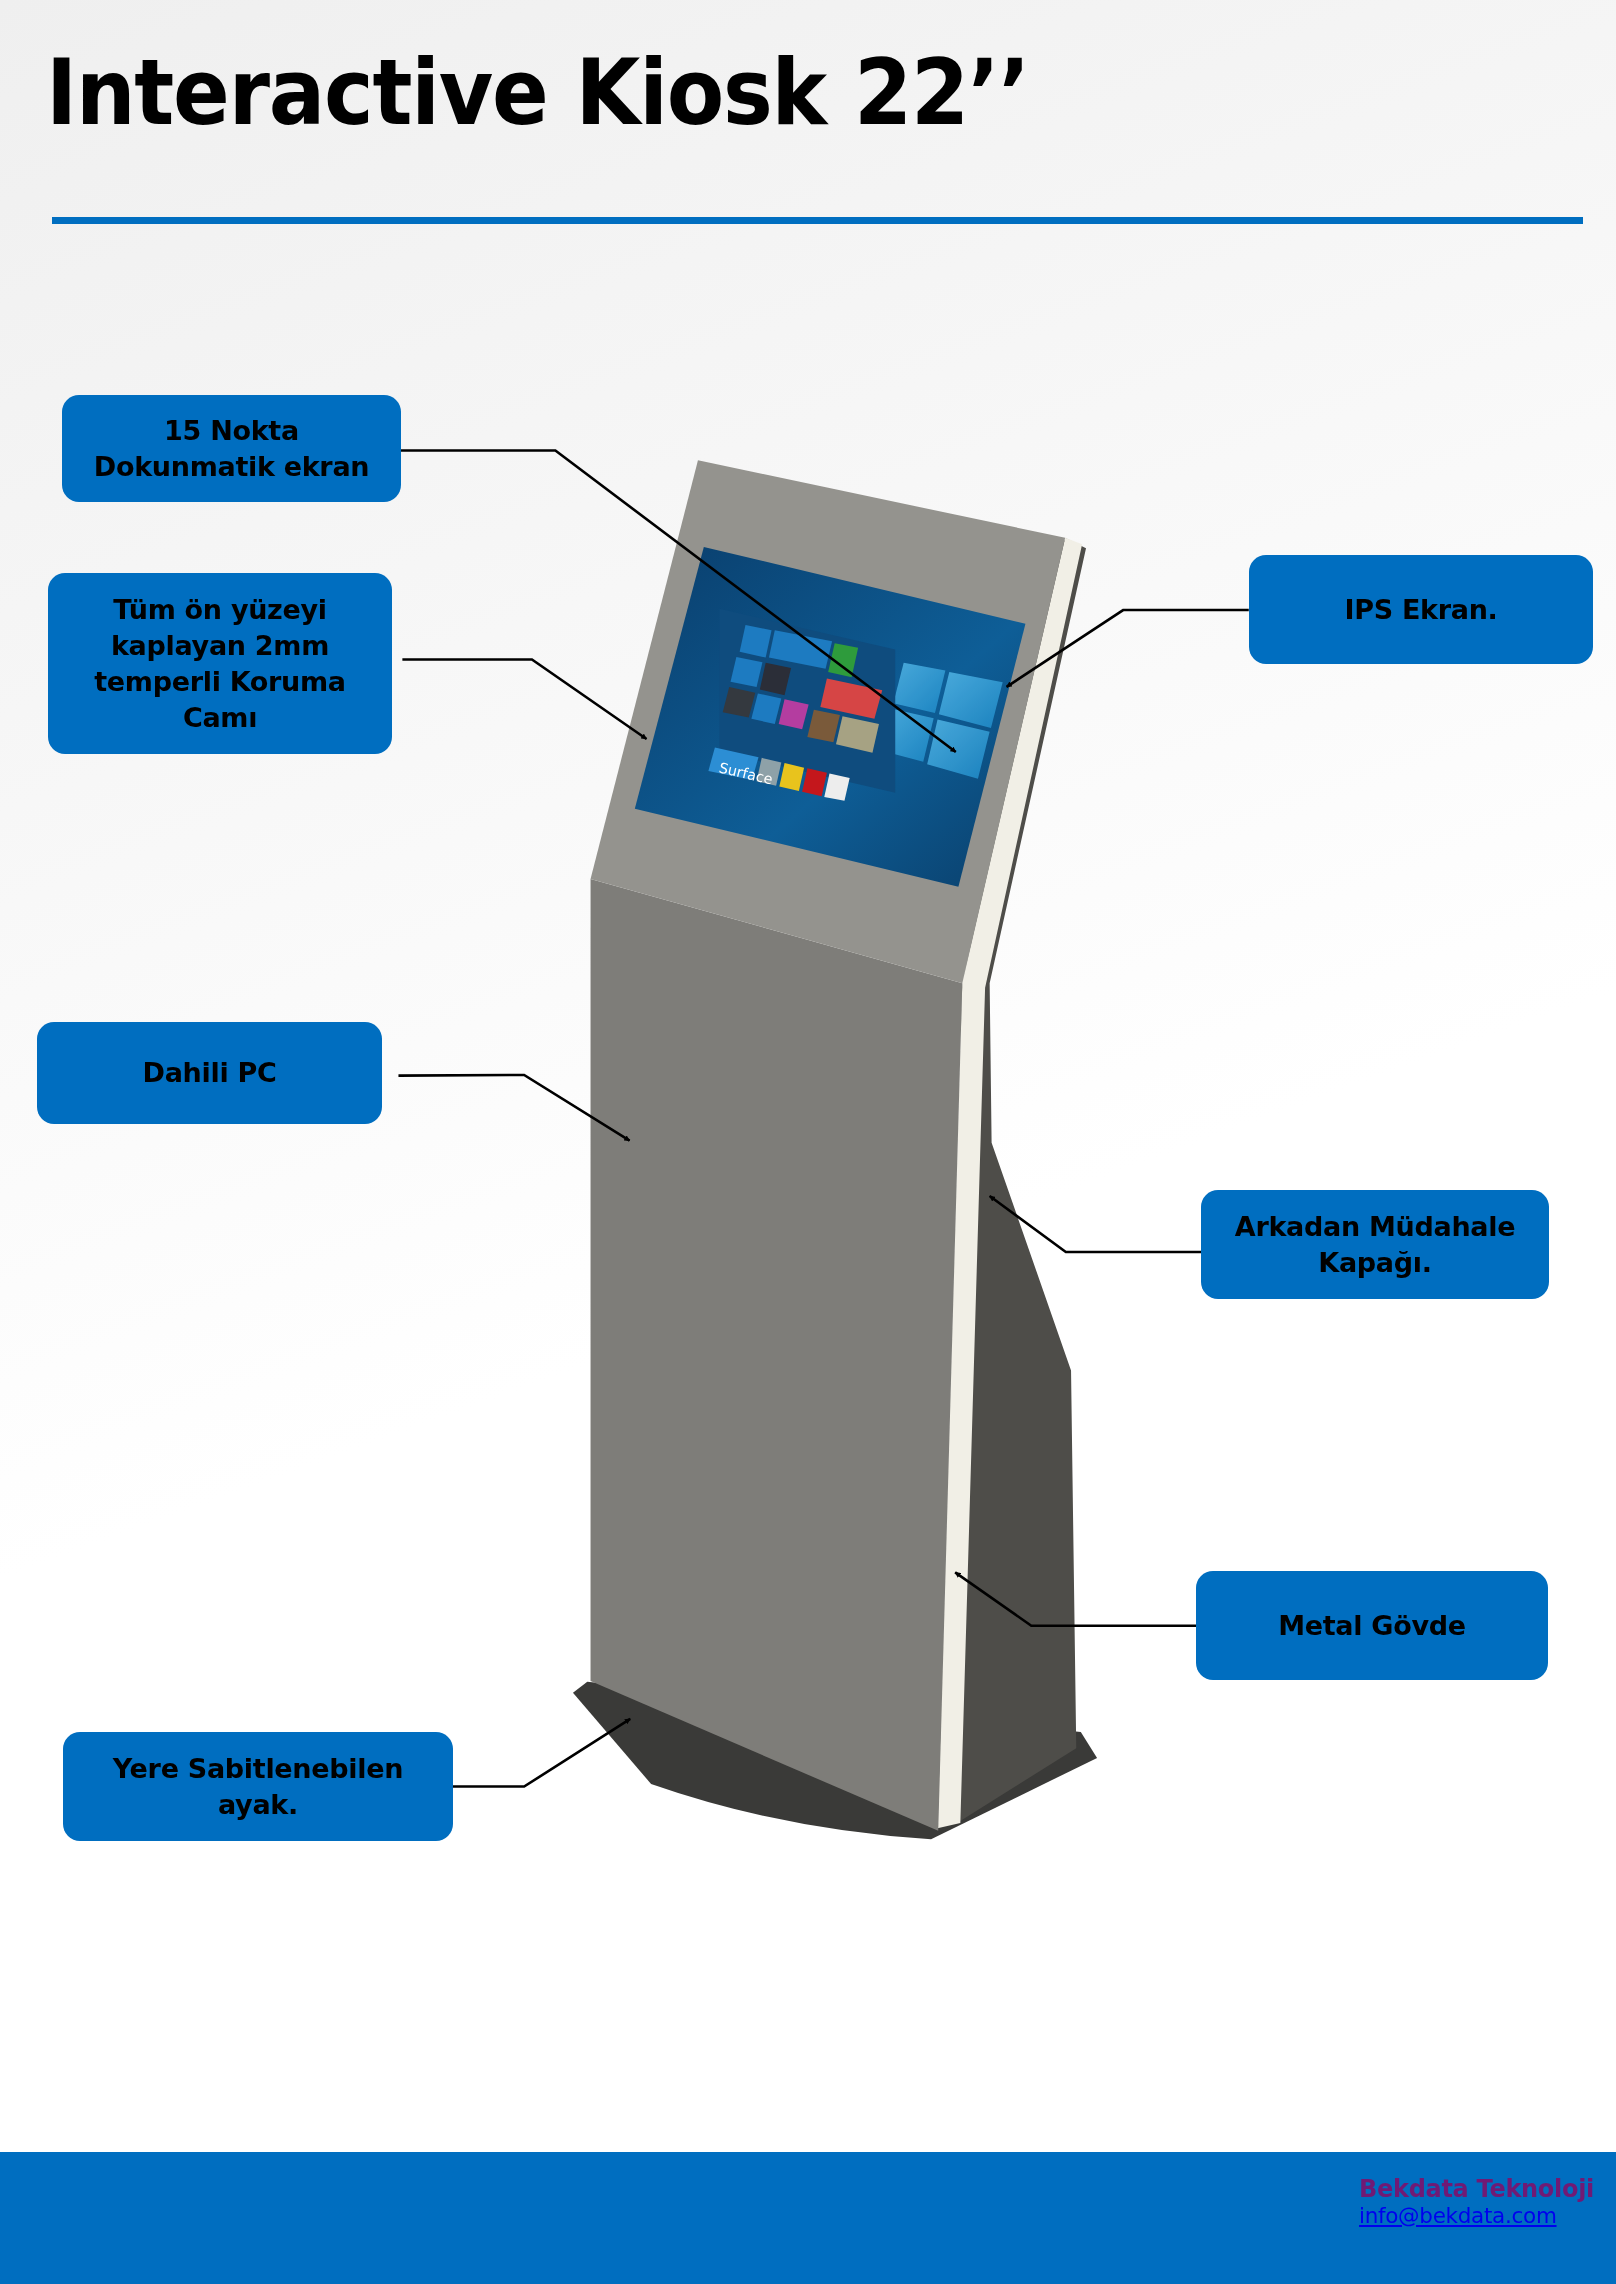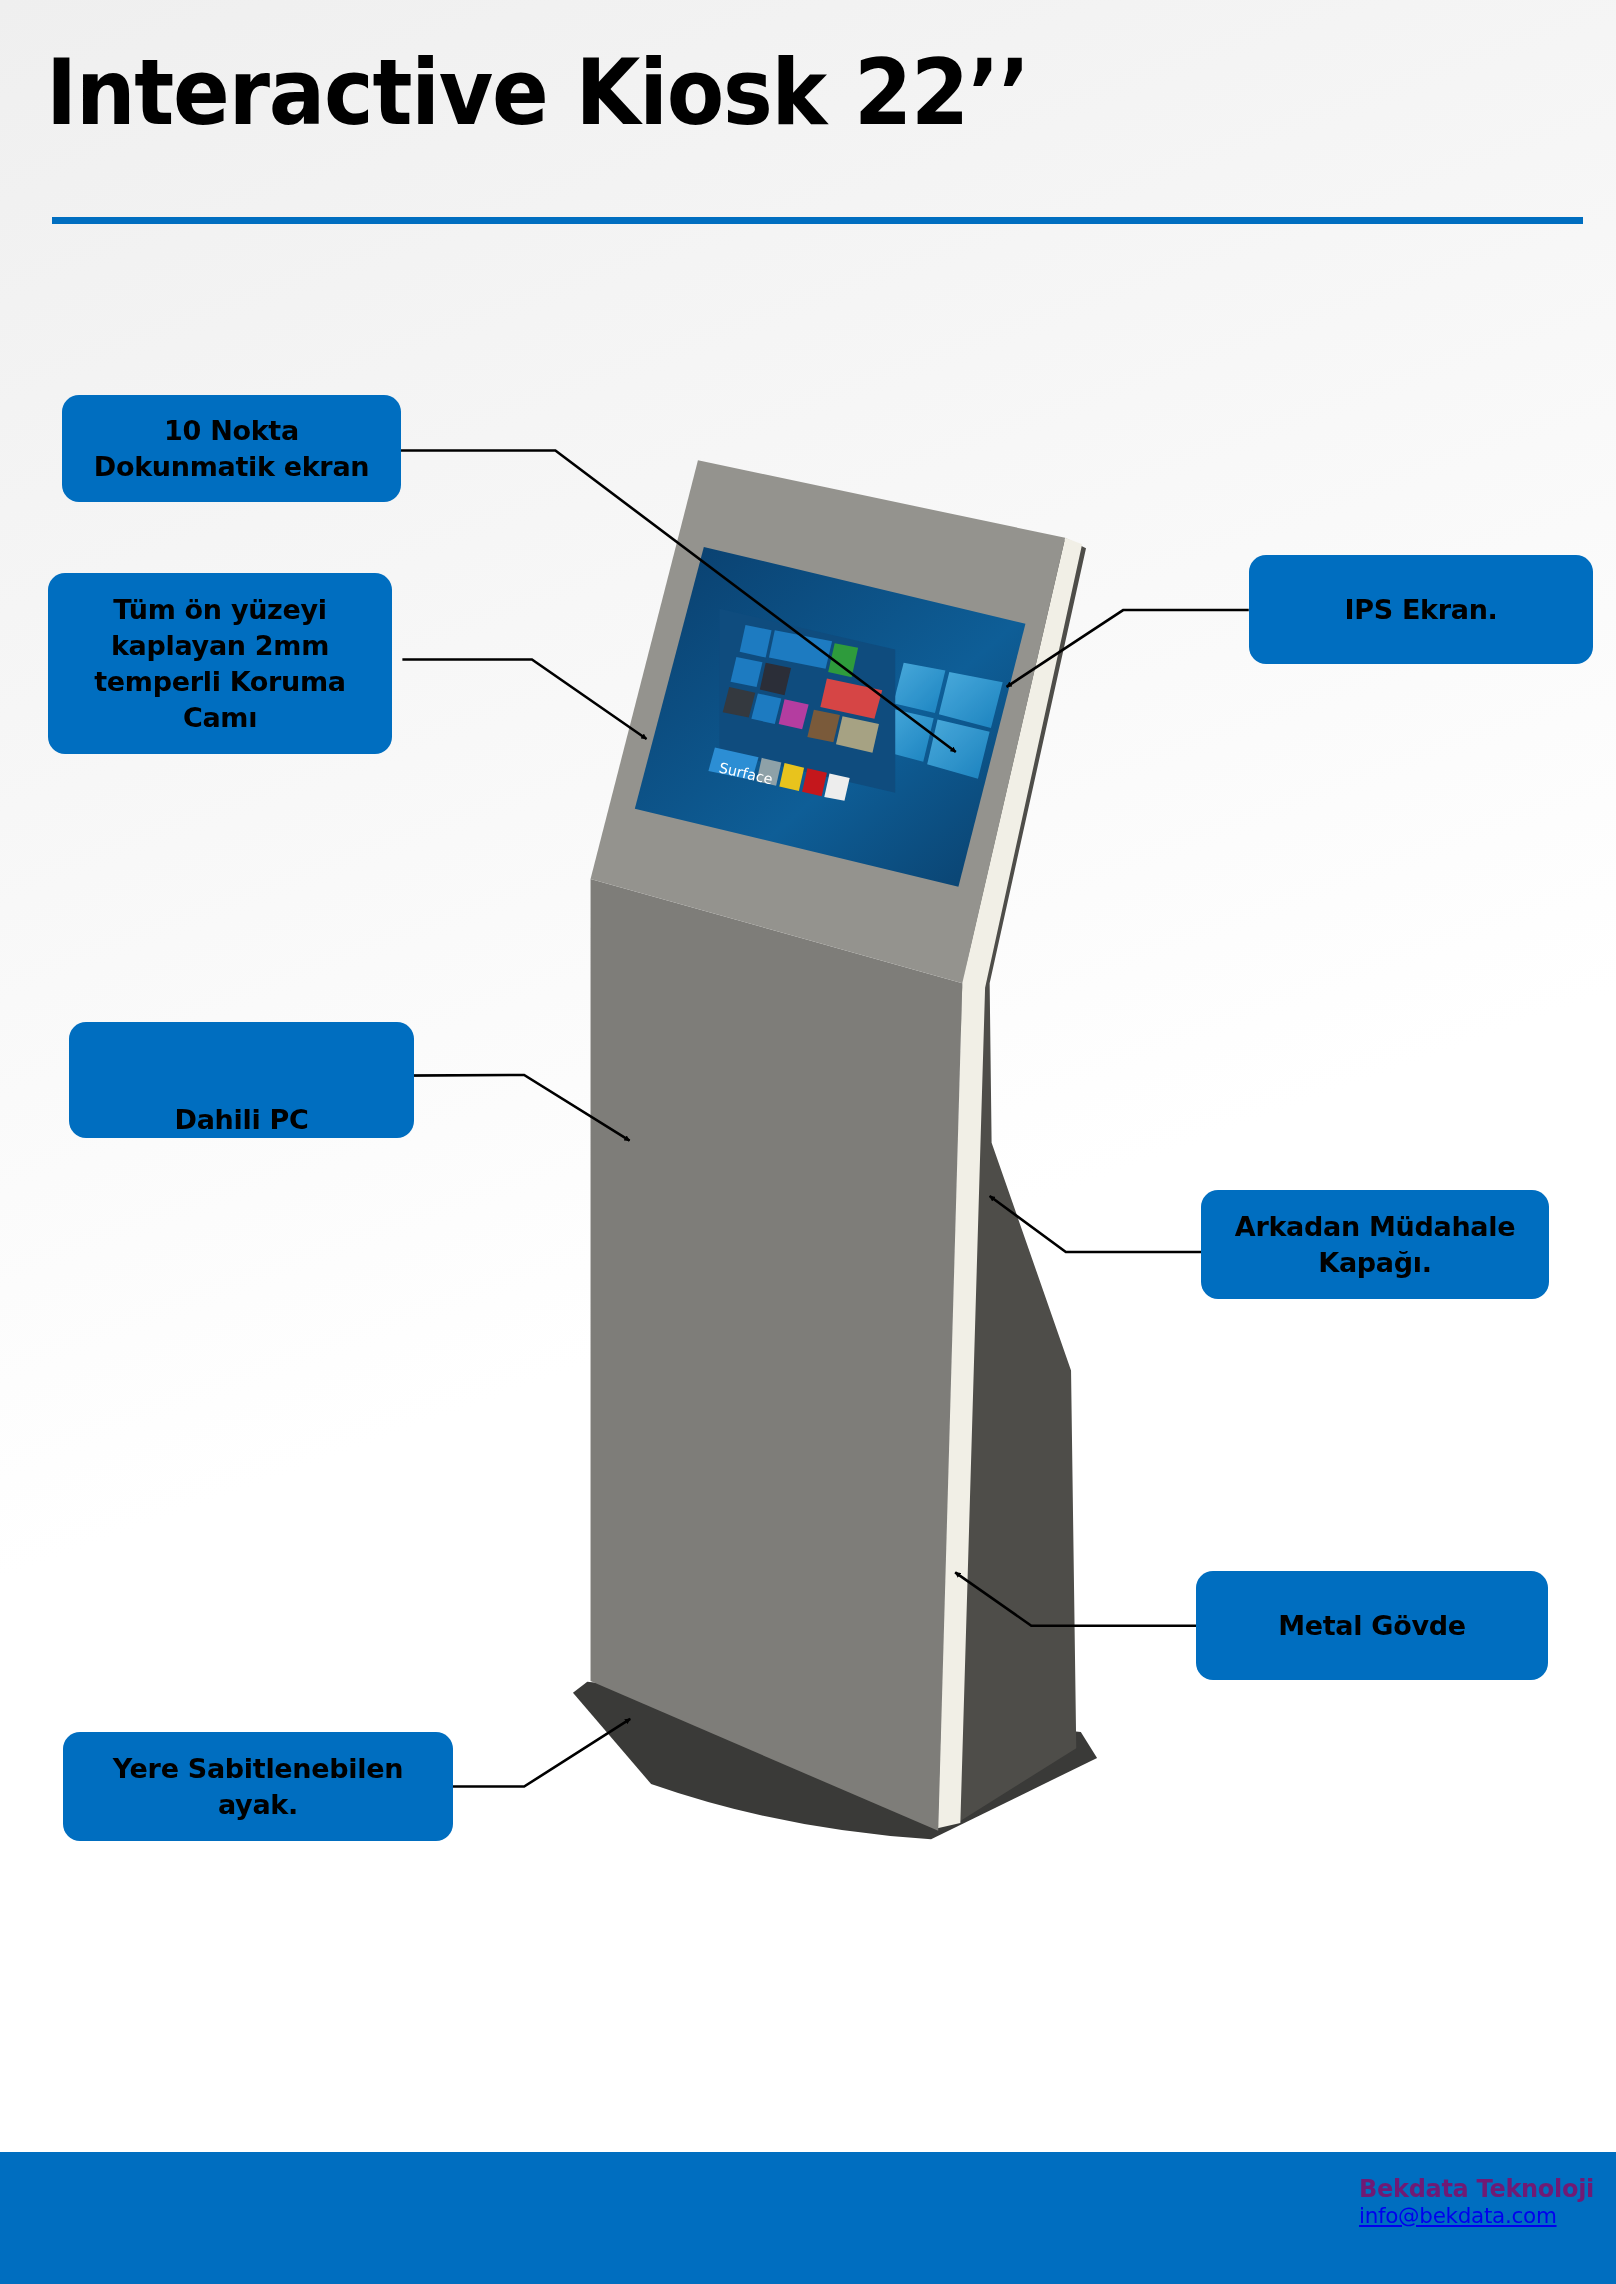--- a/index.html
+++ b/index.html
@@ -107,33 +107,33 @@
   <polyline points="615,692 853,692 1468,1155" fill="none" stroke="#000" stroke-width="4" marker-end="url(#arrow)"></polyline>
   <polyline points="618,1013 817,1013 993,1135" fill="none" stroke="#000" stroke-width="4" marker-end="url(#arrow)"></polyline>
   <polyline points="1918,937 1725,937 1546,1055" fill="none" stroke="#000" stroke-width="4" marker-end="url(#arrow)"></polyline>
   <polyline points="612,1652 805,1651 967,1752" fill="none" stroke="#000" stroke-width="4" marker-end="url(#arrow)"></polyline>
   <polyline points="1845,1923 1637,1923 1520,1837" fill="none" stroke="#000" stroke-width="4" marker-end="url(#arrow)"></polyline>
   <polyline points="1837,2497 1584,2497 1467,2415" fill="none" stroke="#000" stroke-width="4" marker-end="url(#arrow)"></polyline>
   <polyline points="636,2744 805,2744 968,2640" fill="none" stroke="#000" stroke-width="4" marker-end="url(#arrow)"></polyline>
 </svg>
 
 <div class="callout" style="left:62px; top:395px; width:339px; height:107px;">
-  <span>10 Nokta
+  <span>15 Nokta
 Dokunmatik ekran</span>
 </div>
 <div class="callout" style="left:48px; top:573px; width:344px; height:181px;">
   <span>Tüm ön yüzeyi
 kaplayan 2mm
 temperli Koruma
 Camı</span>
 </div>
 <div class="callout" style="left:1249px; top:555px; width:344px; height:109px;">
   <span>IPS Ekran.</span>
 </div>
-<div class="callout" style="left:69px; top:1022px; width:345px; height:116px;align-items:flex-end;">
+<div class="callout" style="left:37px; top:1022px; width:345px; height:102px;">
   <span>Dahili PC</span>
 </div>
 <div class="callout" style="left:1201px; top:1190px; width:348px; height:109px;">
   <span>Arkadan Müdahale
 Kapağı.</span>
 </div>
 <div class="callout" style="left:1196px; top:1571px; width:352px; height:109px;">
   <span>Metal Gövde</span>
 </div>
 <div class="callout" style="left:63px; top:1732px; width:390px; height:109px;">

